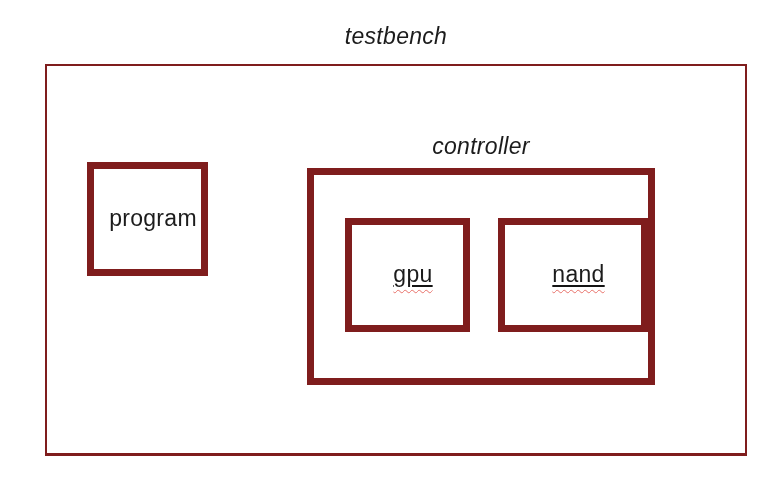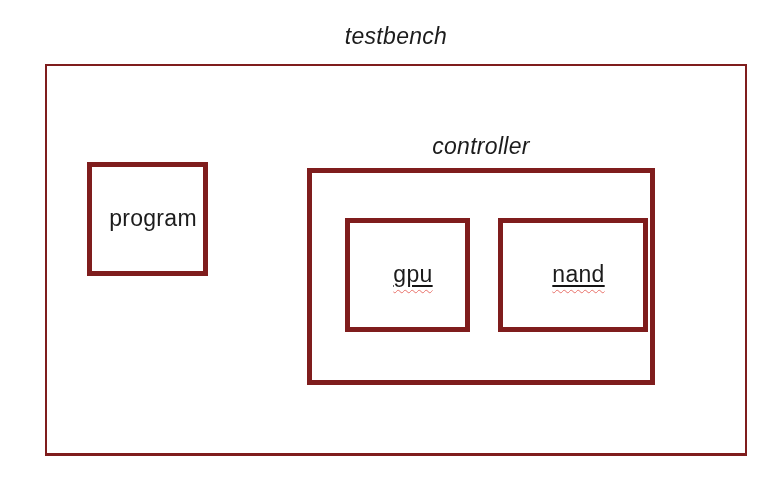--- a/index.html
+++ b/index.html
@@ -12,21 +12,21 @@
     width: 773px;
     height: 488px;
     background: #ffffff;
     font-family: "Liberation Sans", "DejaVu Sans", sans-serif;
     color: #1c1c1c;
     overflow: hidden;
   }
   .box {
     position: absolute;
     box-sizing: border-box;
-    border: 5px solid #7f1d1d;
+    border: 7px solid #7f1d1d;
     background: #ffffff;
     display: flex;
     align-items: center;
     justify-content: center;
     padding-left: 11px;
   }
   .box-outer {
     left: 45px;
     top: 64px;
     width: 702px;

